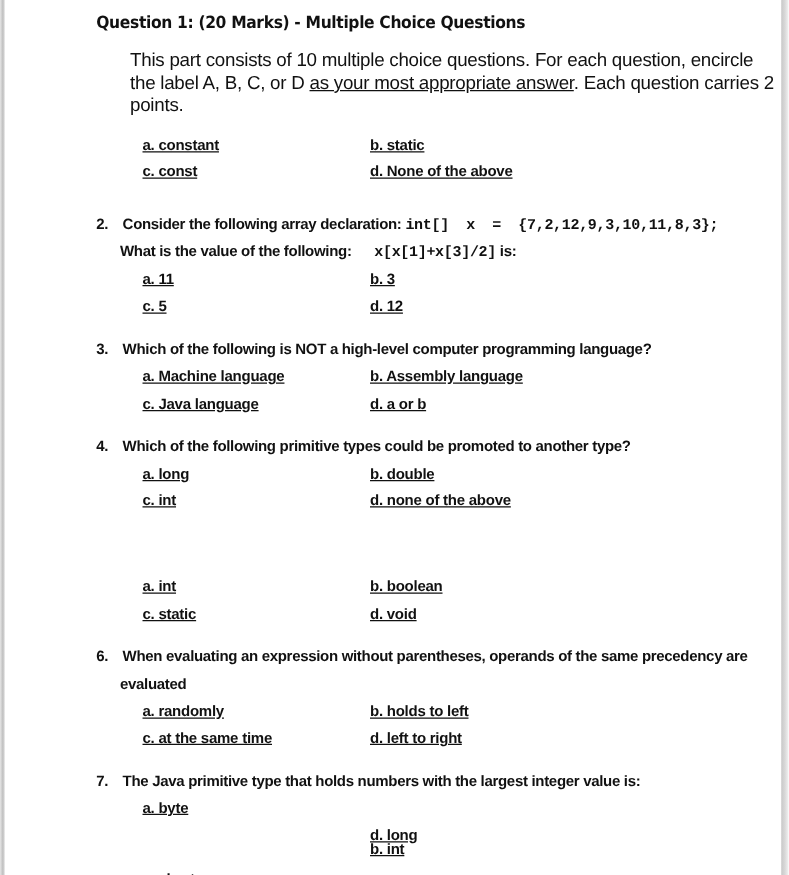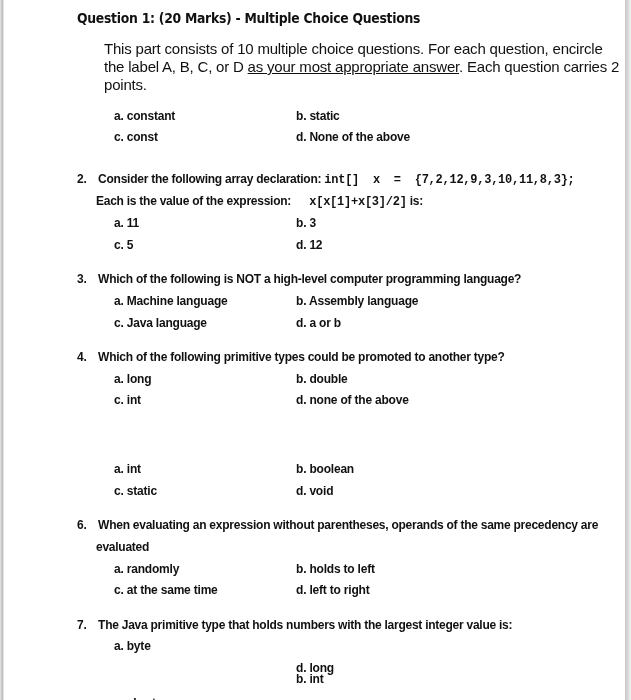--- a/index.html
+++ b/index.html
@@ -13,21 +13,21 @@
       background: linear-gradient(to right, #c8c8c8, #d9d9d9 50%, #f4f4f4); }
     .page { position: absolute; left: 0; top: 0; width: 631px; height: 700px; }
     .title { position: absolute; left: 77px; top: 10px; font-family: "DejaVu Sans", sans-serif;
       font-weight: bold; font-size: 13.5px; letter-spacing: -0.3px; transform: scaleX(0.92); transform-origin: left; }
     .intro { position: absolute; left: 77px; top: 40px; width: 520px; font-size: 15px; line-height: 18px;
       letter-spacing: -0.2px; margin-left: 27px; }
     .intro u { text-decoration: underline; }
     .q { position: absolute; left: 77px; font-size: 12px; font-weight: bold; letter-spacing: -0.25px; }
     .q .num { display: inline-block; width: 18px; }
     .line2 { position: absolute; left: 96px; font-size: 12px; font-weight: bold; letter-spacing: -0.25px; }
-    .opt { position: absolute; font-size: 12px; font-weight: bold; letter-spacing: -0.2px; }
+    .opt { position: absolute; font-size: 12px; font-weight: bold; letter-spacing: -0.2px; text-decoration: underline; }
     .col-a { left: 114px; }
     .col-b { left: 296px; }
     .code { font-family: "Liberation Mono", monospace; font-weight: bold; font-size: 12px; }
     .blank { display: inline-block; border-bottom: 1px solid #111; height: 10px; vertical-align: baseline; }
   </style>
 </head>
 <body>
 
 <div class="edge-left"></div>
 <div class="edge-right"></div>
@@ -42,21 +42,21 @@
   <div class="opt col-b" style="top:109px">b. static</div>
   <div class="opt col-a" style="top:130px">c. const</div>
   <div class="opt col-b" style="top:130px">d. None of the above</div>
 
   <div class="q" style="top:172px">
     <span class="num">2.</span>
     <span>Consider the following array declaration:</span>
     <span class="code" style="white-space:pre">int[]  x  =  {7,2,12,9,3,10,11,8,3};</span>
   </div>
   <div class="line2" style="top:194px">
-    <span>Each is the value of the expression:</span>
+    <span>What is the value of the following:</span>
     <span style="display:inline-block;width:12px"></span>
     <span class="code">x[x[1]+x[3]/2]</span>
     <span>is:</span>
   </div>
   <div class="opt col-a" style="top:216px">a. 11</div>
   <div class="opt col-b" style="top:216px">b. 3</div>
   <div class="opt col-a" style="top:238px">c. 5</div>
   <div class="opt col-b" style="top:238px">d. 12</div>
 
   <div class="q" style="top:272px">

